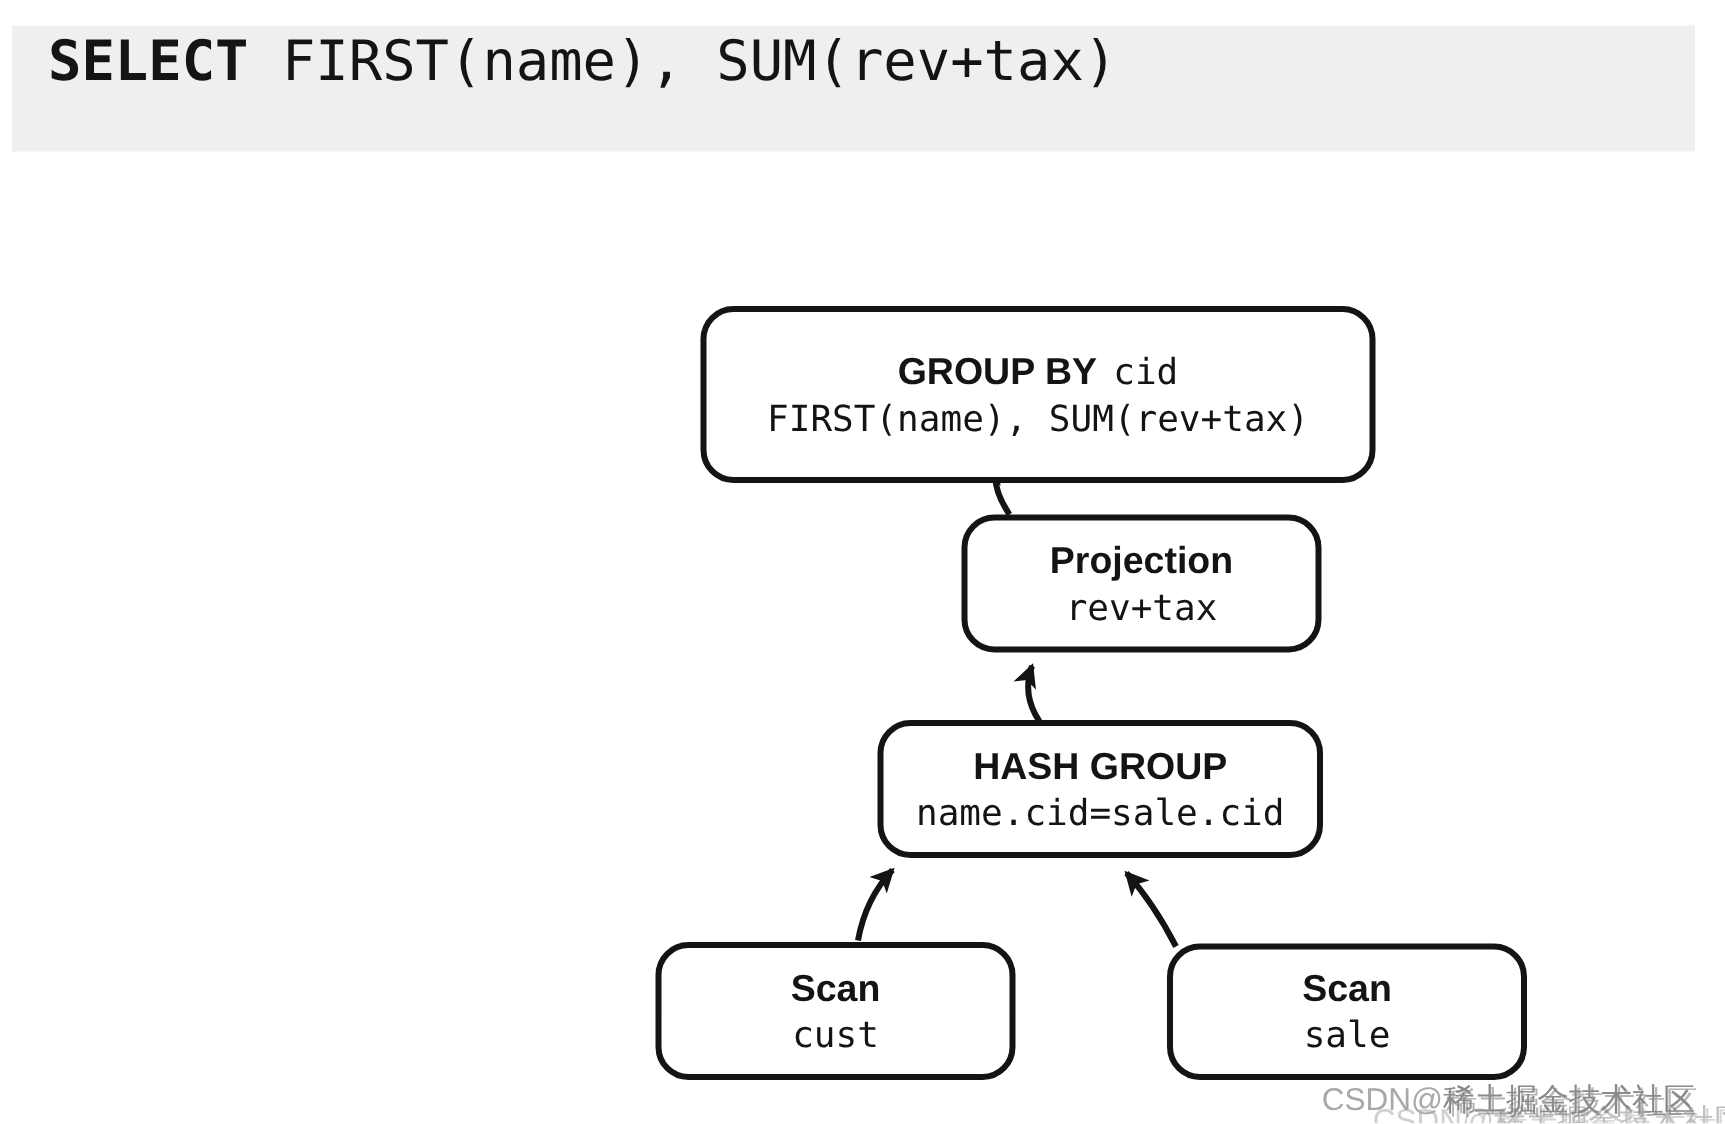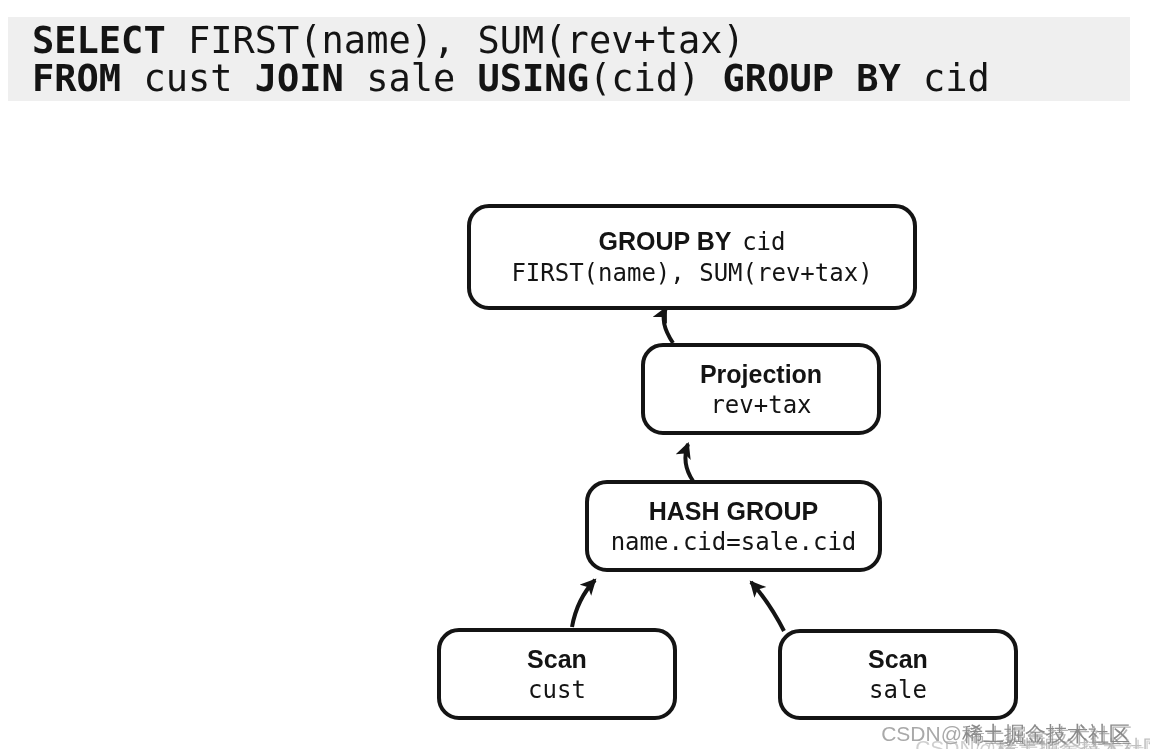--- a/index.html
+++ b/index.html
@@ -48,21 +48,21 @@
   }
   .t-mono{
     font-family:"DejaVu Sans Mono", monospace;
     font-weight:normal;
     font-size:24px;
     line-height:26px;
     color:#141414;
     white-space:nowrap;
   }
   .node-title .arg{margin-left:0.45em;}
-  .n-groupby   {left:467px;top:204px;width:450px;height:106px;}
+  .n-groupby   {left:467px;top:204px;width:450px;height:118px;}
   .n-projection{left:641px;top:343px;width:240px;height:92px;}
   .n-hashjoin  {left:585px;top:480px;width:297px;height:92px;}
   .n-scancust  {left:437px;top:628px;width:240px;height:92px;}
   .n-scansale  {left:778px;top:629px;width:240px;height:91px;}
   
   .edges{
     position:absolute;left:0;top:0;width:1150px;height:749px;
     pointer-events:none;
   }
   
@@ -83,21 +83,20 @@
     opacity:0.55;
   }
 </style>
 </head>
 <body>
 
 <div class="page">
 
   <div class="sql-block">
     <div class="sql-line"><span class="kw">SELECT</span><span> FIRST(name), SUM(rev+tax)</span></div>
-    <div class="sql-line"><span class="kw">FROM</span><span> cust </span><span class="kw">JOIN</span><span> sale </span><span class="kw">USING</span><span>(cid) </span><span class="kw">GROUP BY</span><span> cid</span></div>
   </div>
 
   <svg class="edges" width="1150" height="749" viewBox="0 0 1150 749">
     <defs>
       <marker id="arrowhead" markerUnits="userSpaceOnUse" markerWidth="20" markerHeight="18" refX="14" refY="8" orient="auto">
         <path d="M0,0 L16,8 L0,16 L4,8 Z" fill="#141414"></path>
       </marker>
     </defs>
     <path d="M 673 343 Q 659 322 666 308" fill="none" stroke="#141414" stroke-width="4" marker-end="url(#arrowhead)"></path>
     <path d="M 693 481 Q 681 463 688 444" fill="none" stroke="#141414" stroke-width="4" marker-end="url(#arrowhead)"></path>

